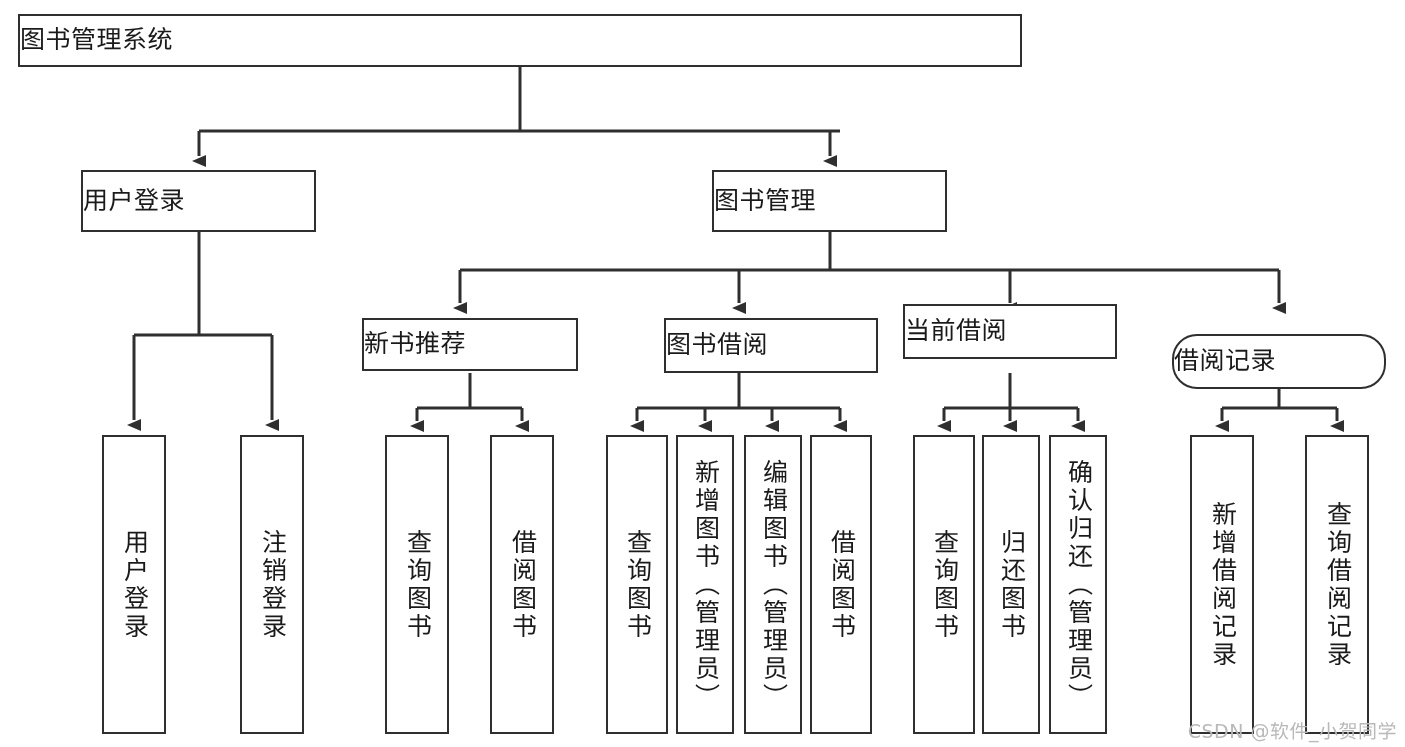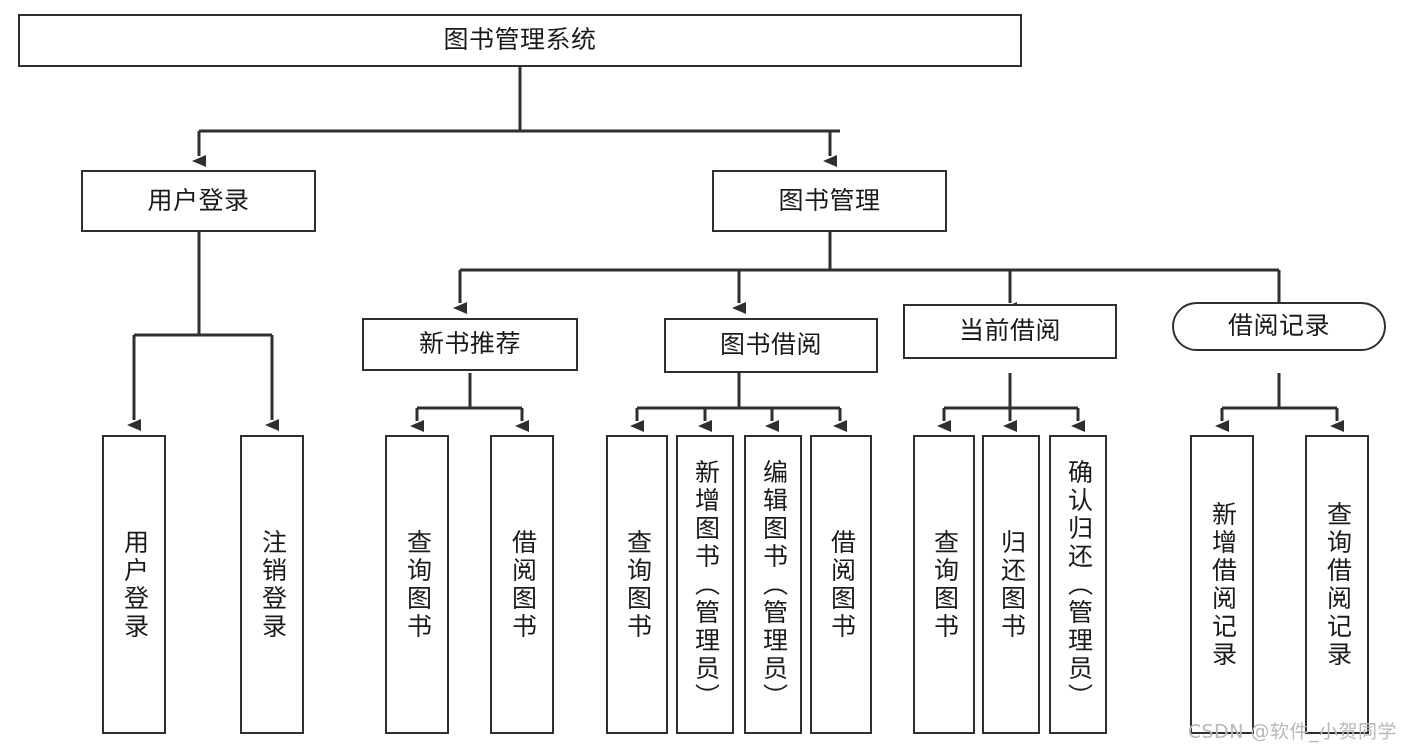--- a/index.html
+++ b/index.html
@@ -26,21 +26,20 @@
     height: 747px;
     pointer-events: none;
   }
   .node {
     position: absolute;
     box-sizing: border-box;
     background: #ffffff;
     border: 2px solid #2f2f2f;
     display: flex;
     align-items: center;
-    justify-content: center;
     color: #1a1a1a;
   }
   .node-label {
     display: block;
     text-align: center;
     line-height: 1.05;
     color: #1a1a1a;
   }
   
   .node.horiz .node-label {
@@ -150,21 +149,21 @@
   </div>
 
   <div class="node horiz" style="left:633px; top:318px; width:214px; height:55px;margin-left:31px;">
     <span class="node-label">图书借阅</span>
   </div>
 
   <div class="node horiz" style="left:903px; top:304px; width:214px; height:55px;">
     <span class="node-label">当前借阅</span>
   </div>
 
-  <div class="node horiz" style="left:1172px; top:302px; width:214px; height:49px;border-radius:25px;">
+  <div class="node horiz" style="left:1172px; top:334px; width:214px; height:55px;border-radius:25px;">
     <span class="node-label">借阅记录</span>
   </div>
 
   <div class="node vert" style="left:102px; top:435px; width:64px; height:299px;">
     <span class="node-label">用户登录</span>
   </div>
 
   <div class="node vert" style="left:240px; top:435px; width:64px; height:299px;">
     <span class="node-label">注销登录</span>
   </div>

